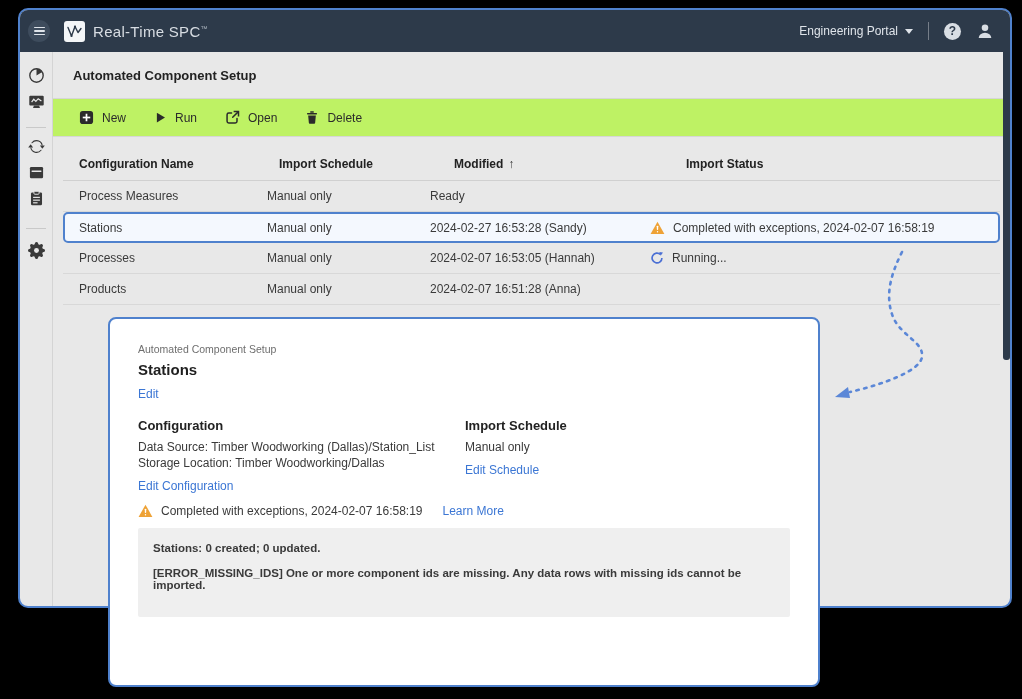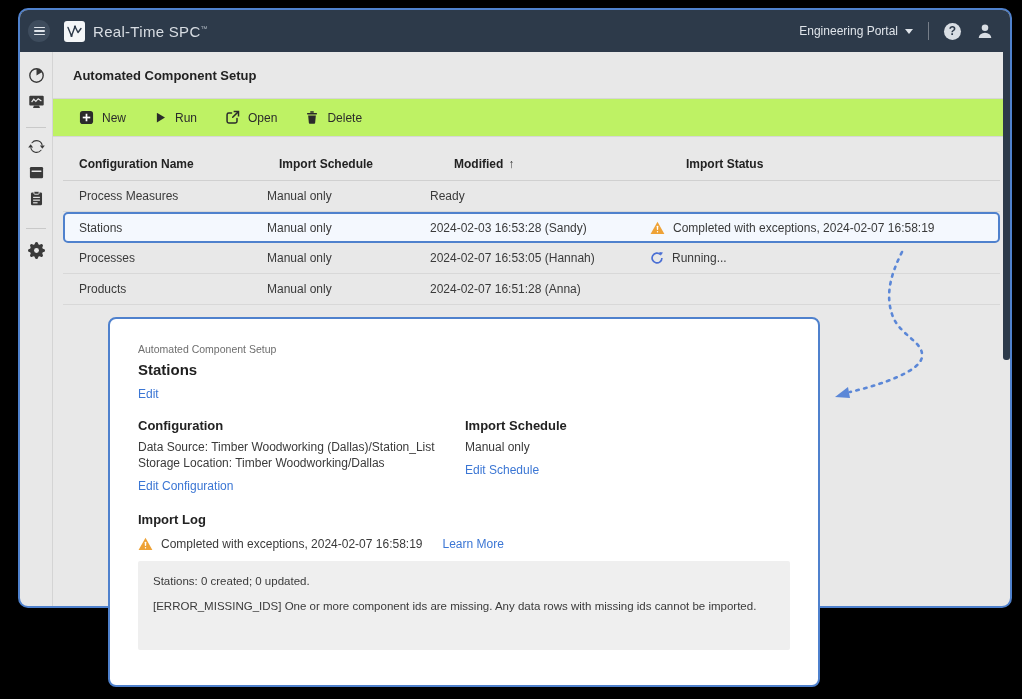--- a/index.html
+++ b/index.html
@@ -78,21 +78,21 @@
   .panel .edit-main { margin-top:9px; }
   .panel-cols { display:flex; margin-top:16px; }
   .panel-col1 { width:327px; flex:0 0 auto; }
   .sec-h { font-size:13px; font-weight:bold; color:#222; margin-bottom:6px; }
   .sec-line { font-size:12px; color:#3a3a3a; line-height:16px; }
   .sec-link { margin-top:8px; }
   .import-log-h { margin-top:18px; margin-bottom:0; }
   .log-status { display:flex; align-items:center; gap:8px; margin-top:10px; font-size:12px; color:#3a3a3a; }
   .log-status .link { margin-left:12px; }
   .log-box { margin-top:10px; background:#efefef; border-radius:2px; width:652px; height:89px;
-             padding:14px 15px; }
+             padding:14px 15px;font-weight:bold; }
   .log-line { font-size:11.5px; color:#3a3a3a; }
   .log-line + .log-line { margin-top:13px; }
 </style>
 </head>
 <body>
 
 <div class="window">
 
   <div class="topbar">
     <div class="hamburger">
@@ -231,21 +231,21 @@
           <div>Process Measures</div>
           <div>Manual only</div>
           <div class="status-cell">
               <span>Ready</span>
             </div>
         </div>
 
         <div class="trow selected">
           <div>Stations</div>
           <div>Manual only</div>
-          <div>2024-02-03 16:53:28 (Sandy)</div>
+          <div>2024-02-27 16:53:28 (Sandy)</div>
           <div class="status-cell">
             <svg width="15" height="14" viewBox="0 0 16 15">
               <path d="M8 0.8 L15.4 13.8 H0.6 Z" fill="#eea236"></path>
               <rect x="7.25" y="5" width="1.5" height="4.6" rx="0.7" fill="#fff"></rect>
               <rect x="7.25" y="10.7" width="1.5" height="1.6" rx="0.7" fill="#fff"></rect>
             </svg>
             <span>Completed with exceptions, 2024-02-07 16:58:19</span>
           </div>
         </div>
 
@@ -293,21 +293,20 @@
       <div class="sec-line">Storage Location: Timber Woodworking/Dallas</div>
       <span class="link sec-link">Edit Configuration</span>
     </div>
     <div>
       <div class="sec-h">Import Schedule</div>
       <div class="sec-line">Manual only</div>
       <span class="link sec-link">Edit Schedule</span>
     </div>
   </div>
 
-  <div class="sec-h import-log-h">Import Log</div>
   <div class="log-status">
     <svg width="15" height="14" viewBox="0 0 16 15">
       <path d="M8 0.8 L15.4 13.8 H0.6 Z" fill="#eea236"></path>
       <rect x="7.25" y="5" width="1.5" height="4.6" rx="0.7" fill="#fff"></rect>
       <rect x="7.25" y="10.7" width="1.5" height="1.6" rx="0.7" fill="#fff"></rect>
     </svg>
     <span>Completed with exceptions, 2024-02-07 16:58:19</span>
     <span class="link">Learn More</span>
   </div>
 

